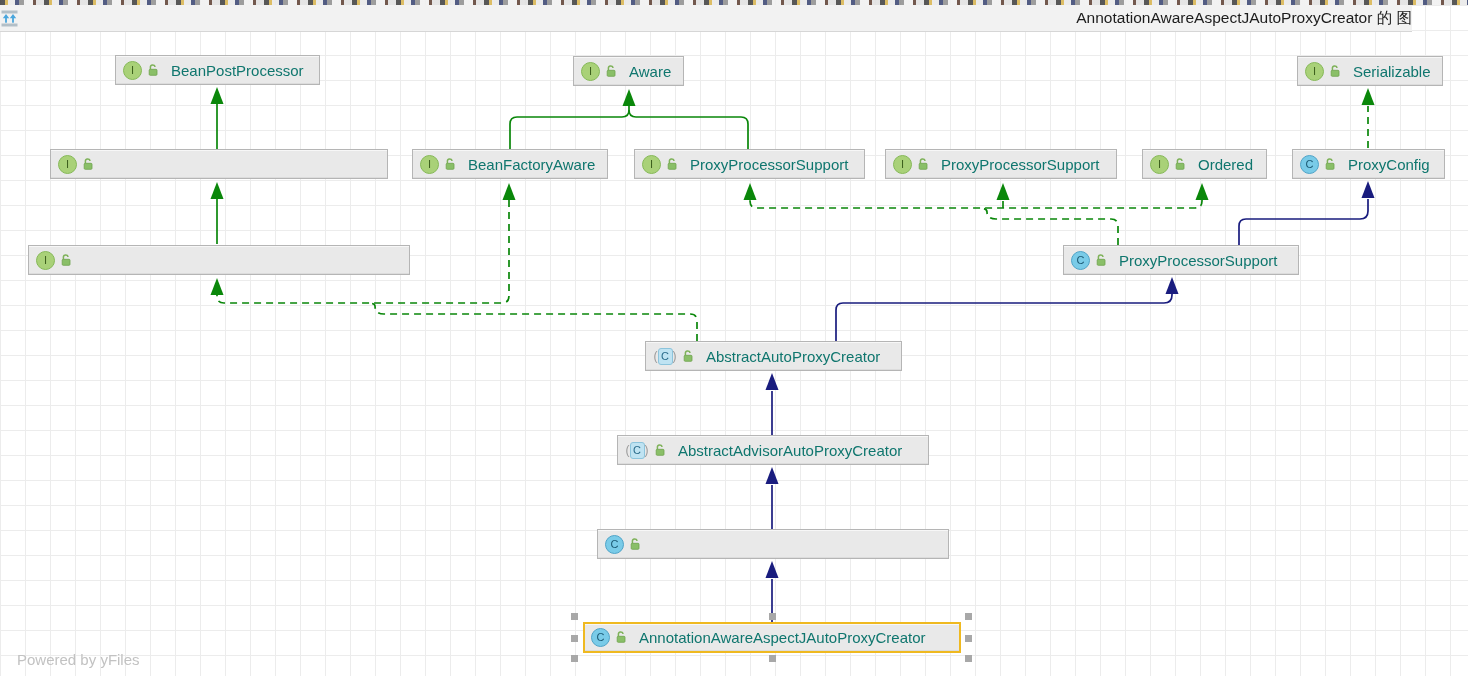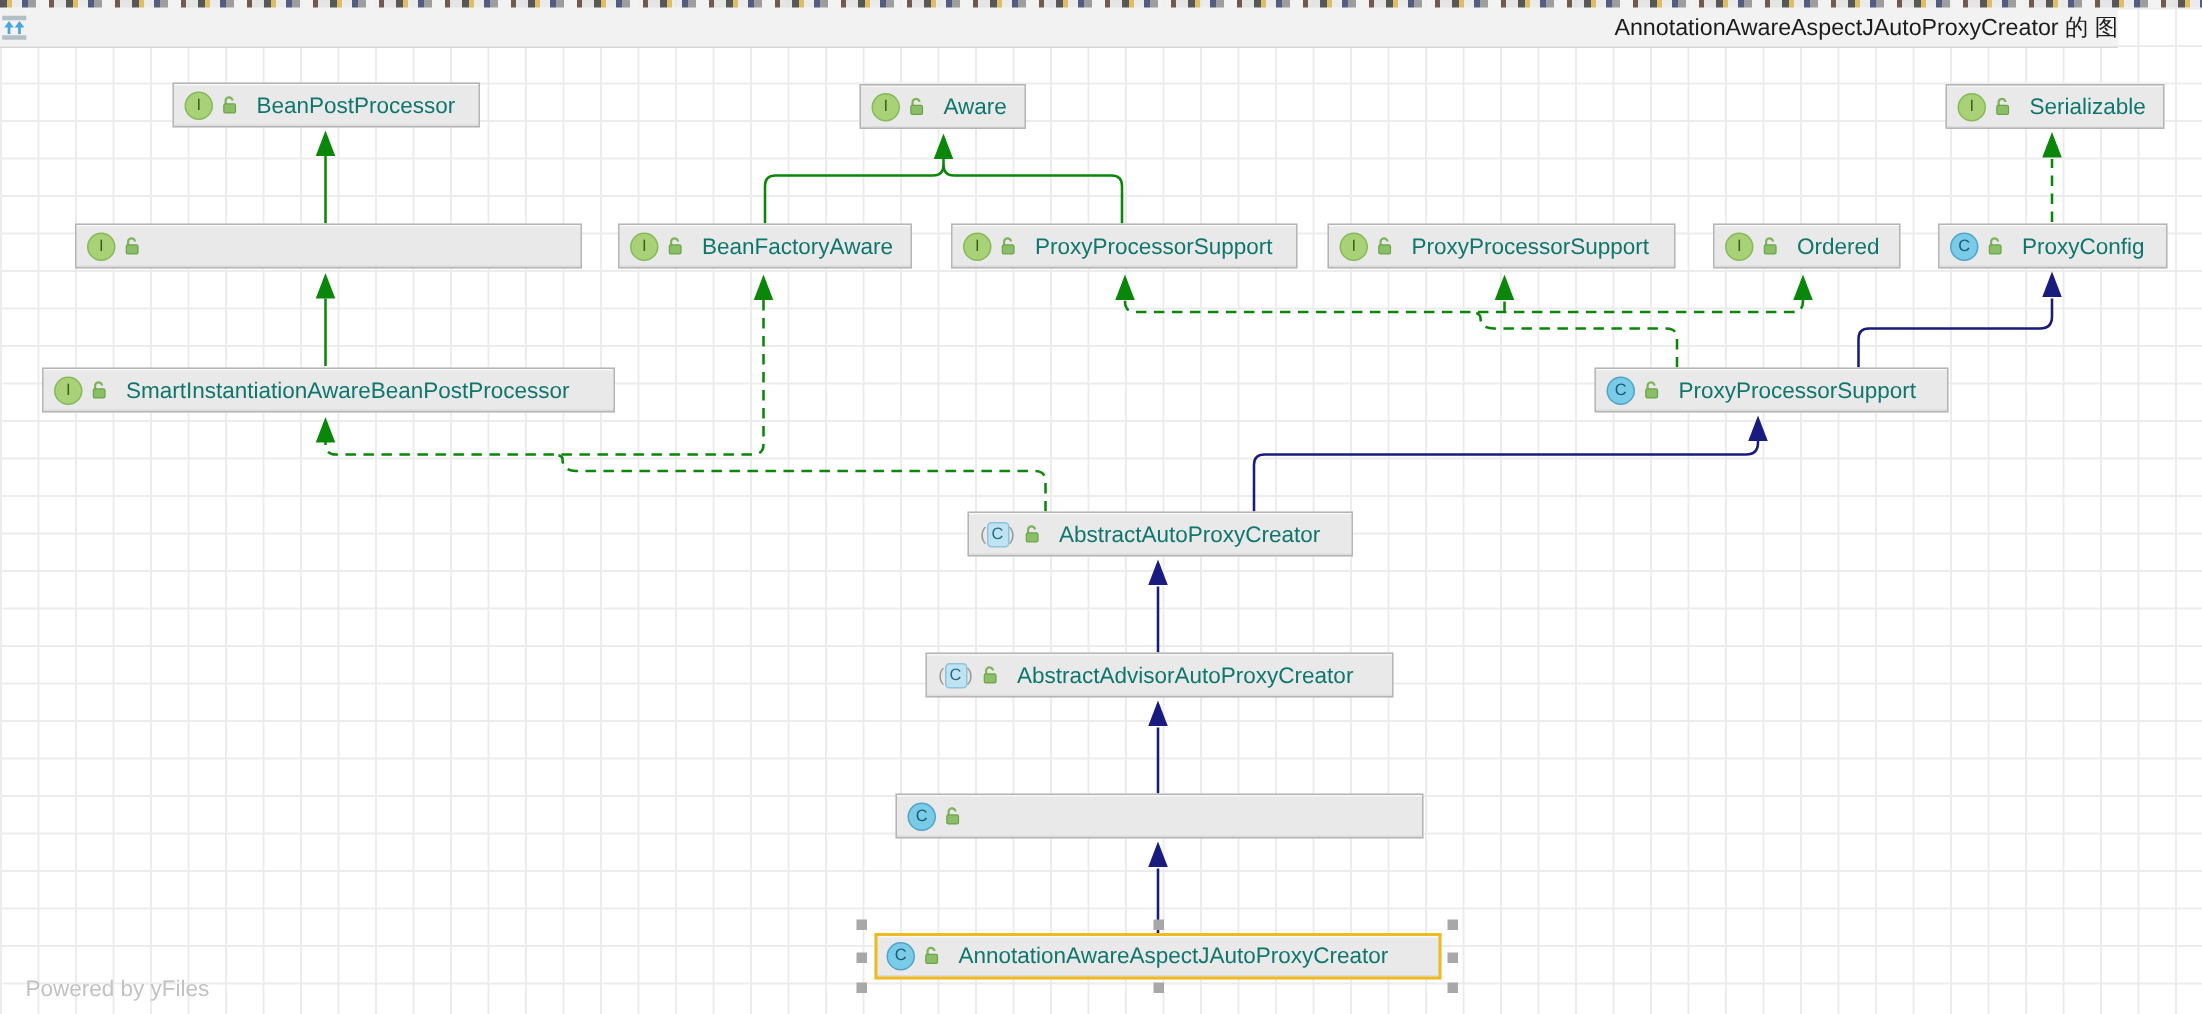--- a/index.html
+++ b/index.html
@@ -221,21 +221,20 @@
         <span class="lbl">ProxyConfig</span>
       </div>
       <div class="node" style="left: 28px; top: 245px; width: 382px; height: 30px;">
         <span class="nicon i">I</span>
         <span class="lock">
           <svg width="12" height="13" viewBox="0 0 12 13">
             <path d="M3.4,5.4 V3.4 a2.3,2.3 0 0 1 4.6,-0.4" fill="none" stroke="#7fb25a" stroke-width="1.5"></path>
             <rect x="2.2" y="5.3" width="7.8" height="6" rx="1" fill="#8abf68" stroke="#6da24b" stroke-width="0.8"></rect>
           </svg>
         </span>
-        <span class="lbl">SmartInstantiationAwareBeanPostProcessor</span>
       </div>
       <div class="node" style="left: 1063px; top: 245px; width: 236px; height: 30px;">
         <span class="nicon c">C</span>
         <span class="lock">
           <svg width="12" height="13" viewBox="0 0 12 13">
             <path d="M3.4,5.4 V3.4 a2.3,2.3 0 0 1 4.6,-0.4" fill="none" stroke="#7fb25a" stroke-width="1.5"></path>
             <rect x="2.2" y="5.3" width="7.8" height="6" rx="1" fill="#8abf68" stroke="#6da24b" stroke-width="0.8"></rect>
           </svg>
         </span>
         <span class="lbl">ProxyProcessorSupport</span>

